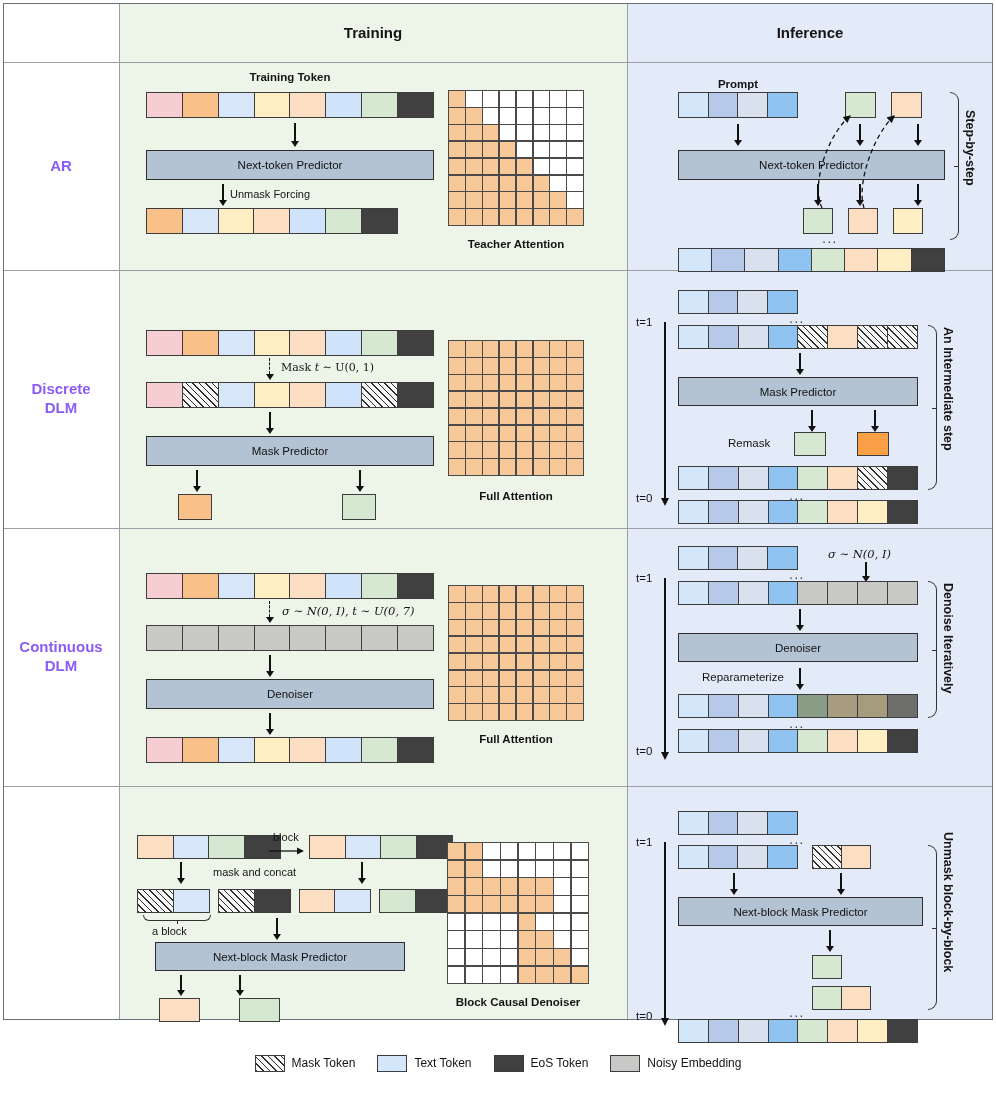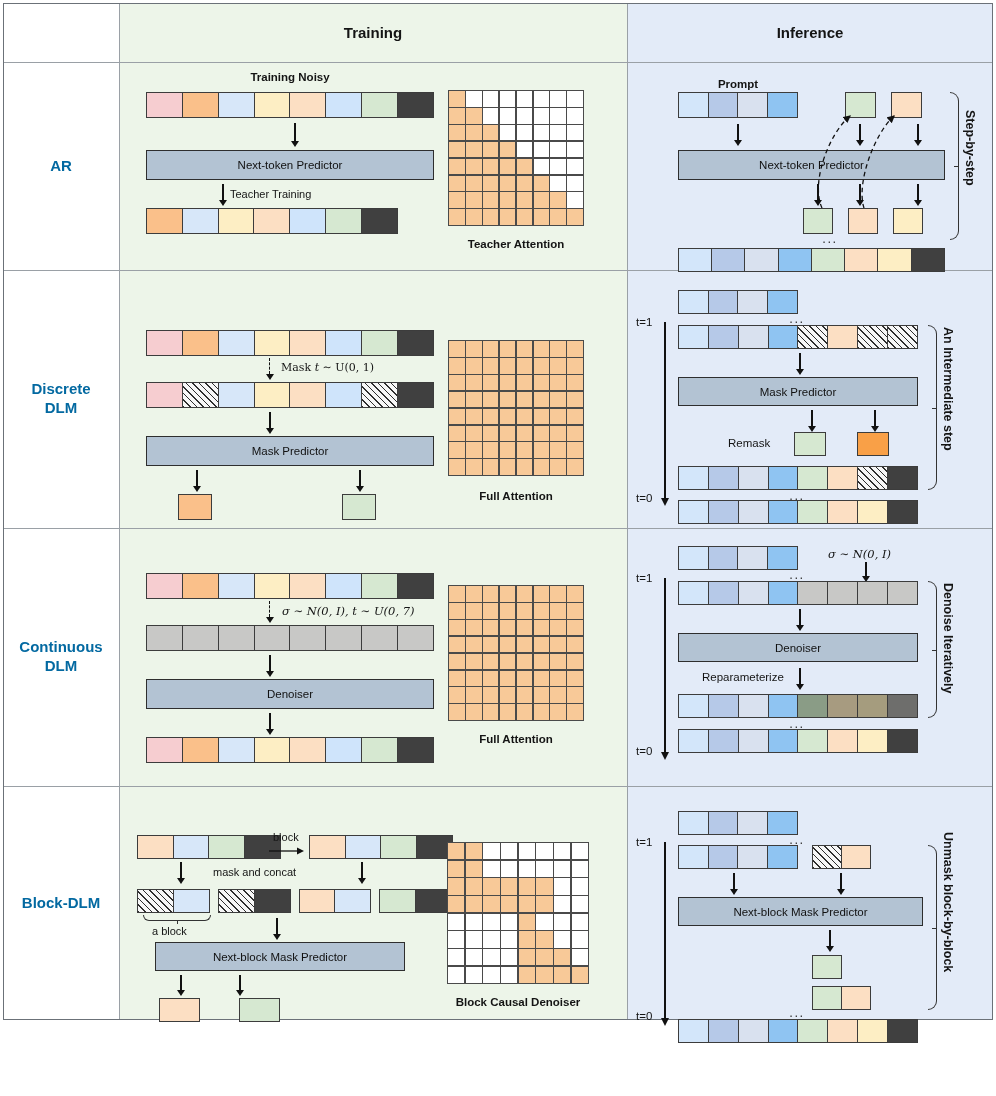--- a/index.html
+++ b/index.html
@@ -30,21 +30,21 @@
   
   .hdr {
     position:absolute; height:59px; top:3px;
     display:flex; align-items:center; justify-content:center;
     font-size:15px; font-weight:bold; color:#141414;
   }
   .row-label {
     position:absolute; left:3px; width:116px;
     display:flex; align-items:center; justify-content:center;
     text-align:center; font-size:15px; font-weight:bold;
-    color:#0369a1; line-height:1.25;
+    color:#8b5cf6; line-height:1.25;
   }
 
   
   .seq { position:absolute; display:flex; }
   .tok {
     border:1.2px solid #3c3c3c;
     margin-right:-1.2px;
     height:100%;
   }
   .tok:last-child { margin-right:0; }
@@ -167,43 +167,42 @@
   <div class="gridline vline" style="left:119px"></div>
   <div class="gridline vline" style="left:627px"></div>
   <div class="outer-frame"></div>
 
   <div class="hdr" style="left:627px;width:366px">Inference</div>
   <div class="hdr" style="left:119px;width:508px">Training</div>
 
   <div class="row-label" style="top:62px;height:208px">AR</div>
   <div class="row-label" style="top:270px;height:258px">Discrete<br>DLM</div>
   <div class="row-label" style="top:528px;height:258px">Continuous<br>DLM</div>
-  <div class="row-label" style="top:786px;height:234px">Block-DLM</div>
-
-  <div class="cap b c" style="left:290px;top:71px">Training Noisy</div>
+
+  <div class="cap b c" style="left:290px;top:71px">Training Token</div>
   <div class="seq" id="ar-train-in" style="left:146px;top:92px;width:288px;height:26px">
       <div class="tok" style="background: rgb(246, 205, 208); flex: 1 1 0px;"></div>
       <div class="tok" style="background: rgb(250, 192, 138); flex: 1 1 0px;"></div>
       <div class="tok" style="background: rgb(215, 231, 249); flex: 1 1 0px;"></div>
       <div class="tok" style="background: rgb(253, 238, 196); flex: 1 1 0px;"></div>
       <div class="tok" style="background: rgb(252, 223, 195); flex: 1 1 0px;"></div>
       <div class="tok" style="background: rgb(207, 228, 251); flex: 1 1 0px;"></div>
       <div class="tok" style="background: rgb(214, 232, 209); flex: 1 1 0px;"></div>
       <div class="tok" style="background: rgb(64, 64, 64); flex: 1 1 0px;"></div>
     </div>
   <div class="arr" style="left:290px;top:123px;width:10px;height:24px">
     <div class="shaft" style="height:18px"></div>
       <div class="head"></div>
   </div>
   <div class="box" style="left:146px;top:150px;width:288px;height:30px">Next-token Predictor</div>
   <div class="arr" style="left:218px;top:184px;width:10px;height:22px">
     <div class="shaft" style="height:16px"></div>
       <div class="head"></div>
   </div>
-  <div class="cap" style="left:230px;top:188px">Teacher Training</div>
+  <div class="cap" style="left:230px;top:188px">Unmask Forcing</div>
   <div class="seq" id="ar-train-out" style="left:146px;top:208px;width:252px;height:26px">
       <div class="tok" style="background: rgb(250, 192, 138); flex: 1 1 0px;"></div>
       <div class="tok" style="background: rgb(215, 231, 249); flex: 1 1 0px;"></div>
       <div class="tok" style="background: rgb(253, 238, 196); flex: 1 1 0px;"></div>
       <div class="tok" style="background: rgb(252, 223, 195); flex: 1 1 0px;"></div>
       <div class="tok" style="background: rgb(207, 228, 251); flex: 1 1 0px;"></div>
       <div class="tok" style="background: rgb(214, 232, 209); flex: 1 1 0px;"></div>
       <div class="tok" style="background: rgb(64, 64, 64); flex: 1 1 0px;"></div>
     </div>
 
@@ -888,14 +887,32 @@
   <div class="tarrow" style="left:664px;top:842px;height:184px">
     <div class="s" style="height:176px"></div>
       <div class="h"></div>
   </div>
   <div class="tlab" style="left:636px;top:836px">t=1</div>
   <div class="tlab" style="left:636px;top:1010px">t=0</div>
 
   <div class="brace" style="left:928px;top:845px;height:165px"></div>
   <div class="vtext" style="left:941px;top:832px">Unmask block-by-block</div>
 
+  <div id="legend">
+      <div class="lg">
+        <div class="sw mask"></div>
+        <span>Mask Token</span>
+      </div>
+      <div class="lg">
+        <div class="sw" style="background: rgb(211, 230, 250);"></div>
+        <span>Text Token</span>
+      </div>
+      <div class="lg">
+        <div class="sw" style="background: rgb(64, 64, 64);"></div>
+        <span>EoS Token</span>
+      </div>
+      <div class="lg">
+        <div class="sw" style="background: rgb(200, 200, 198);"></div>
+        <span>Noisy Embedding</span>
+      </div>
+    </div>
 
 </div>
 
 </body></html>

